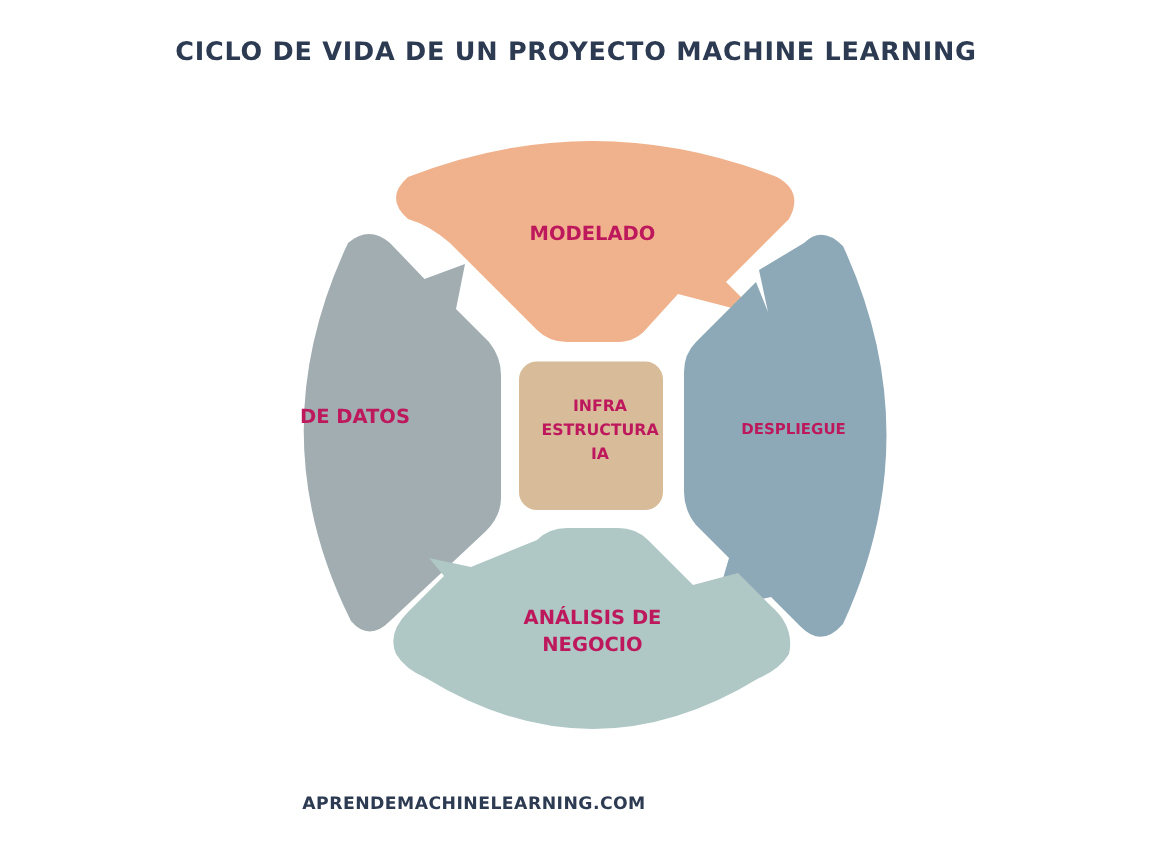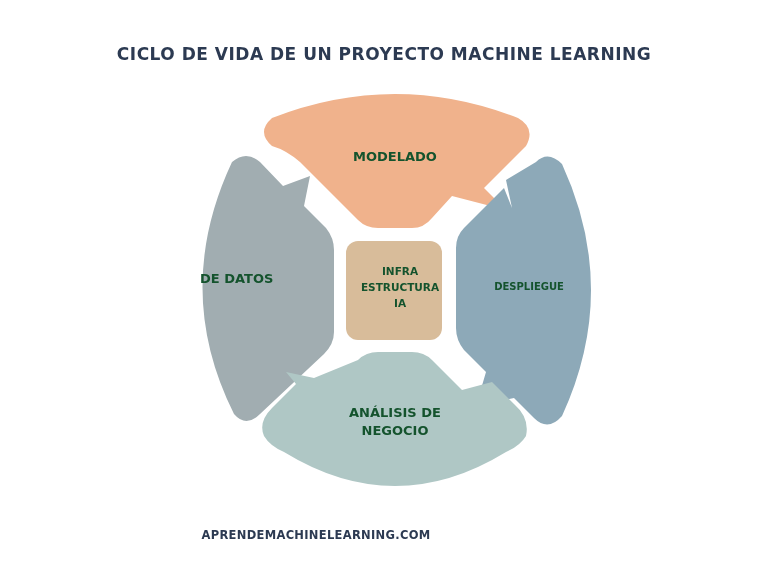--- a/index.html
+++ b/index.html
@@ -1,25 +1,25 @@
 <!DOCTYPE html>
 <html><head>
 <meta charset="utf-8">
 <style>
   html, body { margin: 0; padding: 0; background: #ffffff; }
   body { width: 768px; height: 576px; position: relative; overflow: hidden;
          font-family: "DejaVu Sans", sans-serif; }
   .title { position: absolute; left: 0; width: 768px; top: 25px; text-align: center;
            font-family: "DejaVu Sans", sans-serif; font-weight: bold; font-size: 17px;
-           letter-spacing: 0.5px; color: #2c3a52; margin-top: 19px; }
+           letter-spacing: 0.5px; color: #2c3a52; }
   .footer { position: absolute; left: 0; width: 632px; top: 528px; text-align: center;
             font-family: "DejaVu Sans", sans-serif; font-weight: bold; font-size: 11.5px;
             letter-spacing: 0.3px; color: #2c3a52; }
   svg.diagram { position: absolute; left: 0; top: 0; }
-  .lbl { position: absolute; color: #14532d; font-family: "DejaVu Sans", sans-serif;
+  .lbl { position: absolute; color: #be185d; font-family: "DejaVu Sans", sans-serif;
          font-weight: bold; text-align: center; line-height: 1.4; }
   .lbl-modelado { left: 300px; top: 148px; width: 190px; font-size: 13px; }
   .lbl-ingenieria { left: 200px; top: 270px; width: 115px; font-size: 13px; text-align: left; }
   .lbl-despliegue { left: 470px; top: 280px; width: 118px; font-size: 10px; }
   .lbl-analisis { left: 300px; top: 404px; width: 190px; font-size: 13px; }
   .lbl-infra { left: 346px; top: 264px; width: 108px; font-size: 10.5px; line-height: 1.5; }
   .lbl-infra span { display: block; }
 </style>
 </head>
 <body>

